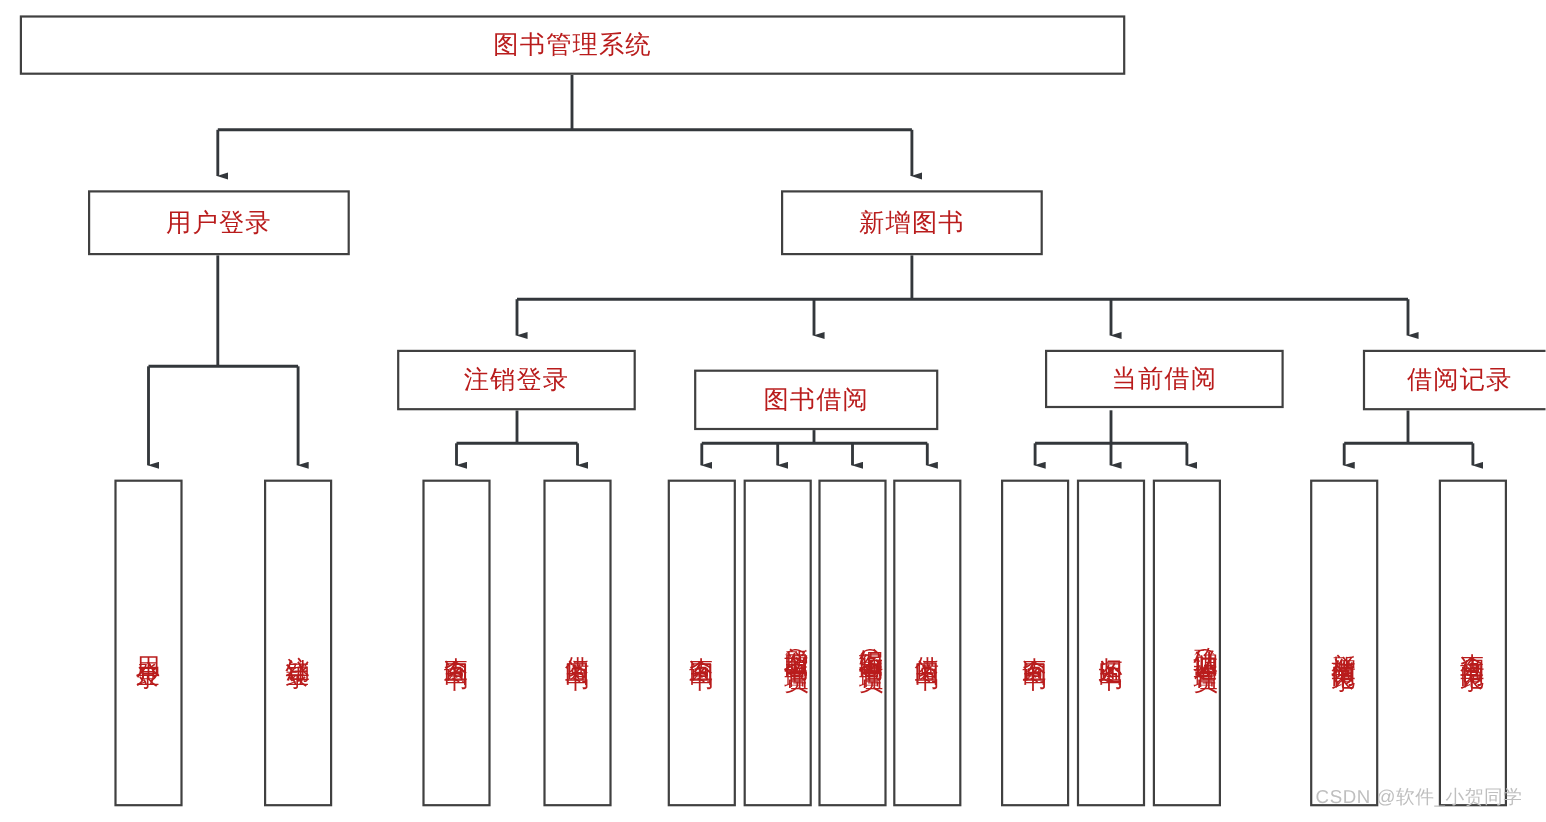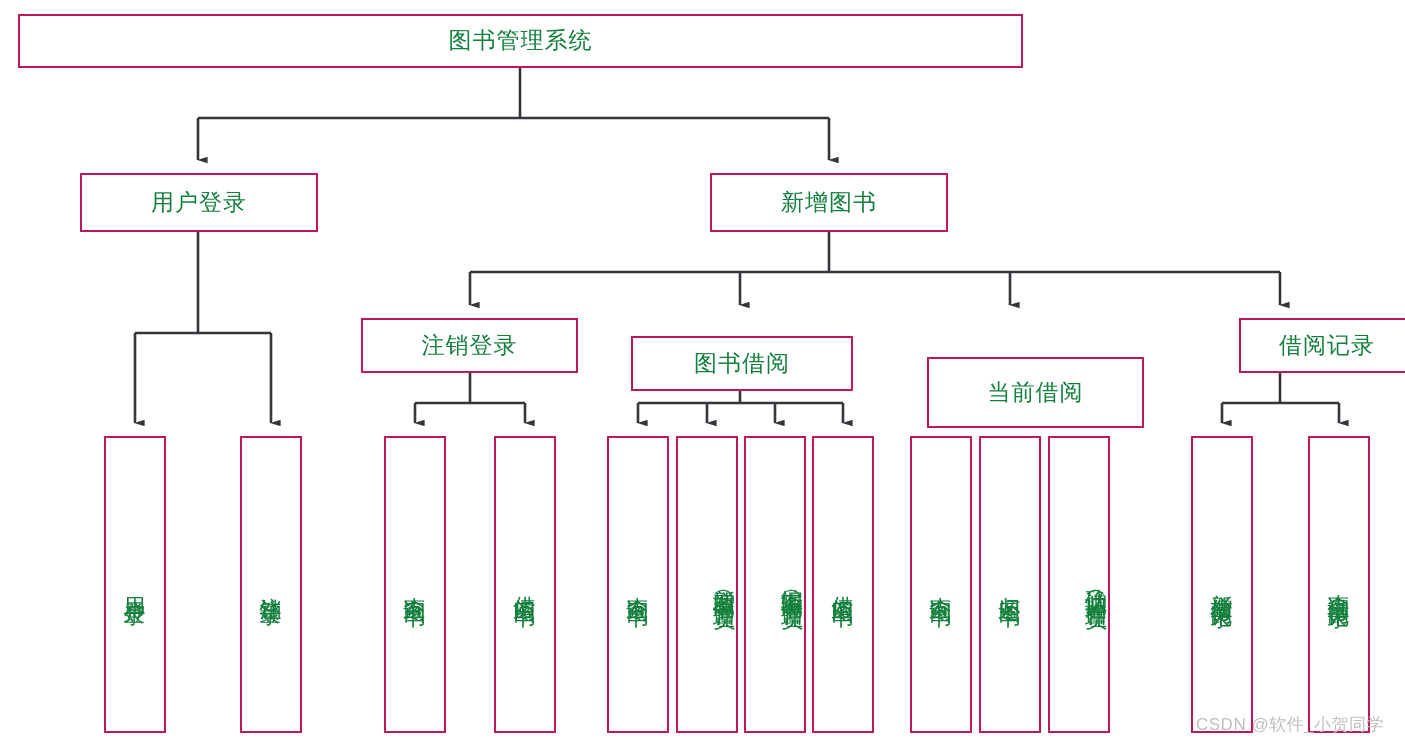--- a/index.html
+++ b/index.html
@@ -9,25 +9,25 @@
     font-family:"Liberation Sans","DejaVu Sans",sans-serif;
     overflow:hidden;
   }
   #stage{position:relative;width:1405px;height:747px;}
   svg#wires{position:absolute;left:0;top:0;width:1405px;height:747px;}
 
   .node{
     position:absolute;
     box-sizing:border-box;
     background:#ffffff;
-    border:2px solid #be185d;
+    border:2px solid #404040;
     display:flex;
     align-items:center;
     justify-content:center;
-    color:#15803d;
+    color:#b91c1c;
   }
   .node.h{
     font-size:23px;
     letter-spacing:1px;
     line-height:1.1;
   }
   .node.v{
     writing-mode:vertical-rl;
     text-orientation:upright;
     font-size:22px;
@@ -105,21 +105,21 @@
     </g>
   </svg>
 
   <div class="node h" style="left:18px;top:14px;width:1005px;height:54px;">图书管理系统</div>
 
   <div class="node h" style="left:80px;top:173px;width:238px;height:59px;">用户登录</div>
   <div class="node h" style="left:710px;top:173px;width:238px;height:59px;">新增图书</div>
 
   <div class="node h" style="left:361px;top:318px;width:217px;height:55px;">注销登录</div>
   <div class="node h" style="left:631px;top:316px;width:222px;height:55px;margin-top:20px;">图书借阅</div>
-  <div class="node h" style="left:927px;top:318px;width:217px;height:71px;margin-top:39px;">当前借阅</div>
+  <div class="node h" style="left:950px;top:318px;width:217px;height:53px;">当前借阅</div>
   <div class="node h" style="left:1239px;top:318px;width:176px;height:55px;">借阅记录</div>
 
   <div class="node v vcenter" style="left:104px;top:436px;width:62px;height:297px;">用户登录</div>
   <div class="node v vcenter" style="left:240px;top:436px;width:62px;height:297px;">注销登录</div>
 
   <div class="node v vcenter" style="left:384px;top:436px;width:62px;height:297px;">查询图书</div>
   <div class="node v vcenter" style="left:494px;top:436px;width:62px;height:297px;">借阅图书</div>
 
   <div class="node v vcenter" style="left:607px;top:436px;width:62px;height:297px;">查询图书</div>
   <div class="node v" style="left:676px;top:436px;width:62px;height:297px;">新增图书（管理员）</div>

